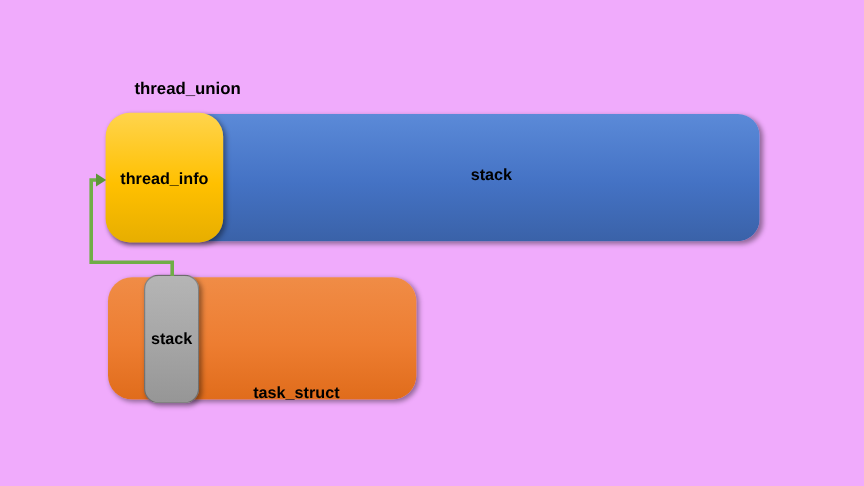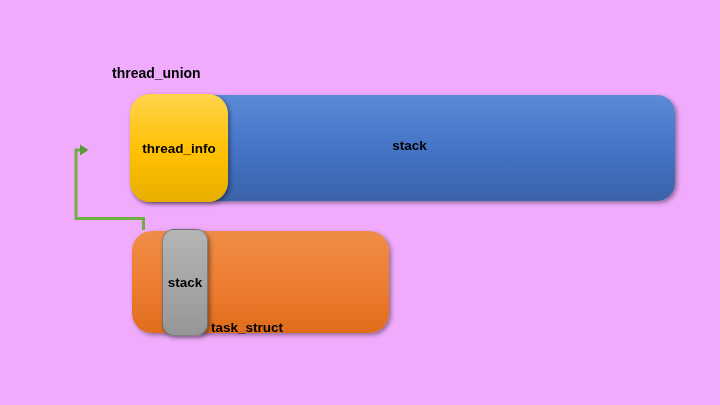--- a/index.html
+++ b/index.html
@@ -22,21 +22,20 @@
     white-space: nowrap;
   }
   .title-label {
     left: 112px;
     top: 65px;
     font-size: 14px;
   }
   .box {
     position: absolute;
     box-shadow: 2px 2px 4px rgba(0,0,0,0.40);
-    margin-left: 42px;
   }
   .box-blue {
     left: 89px;
     top: 95px;
     width: 544px;
     height: 106px;
     border-radius: 18px;
     background: linear-gradient(180deg, #5b8ad8 0%, #4472c4 55%, #3a62a8 100%);
     z-index: 1;
   }

